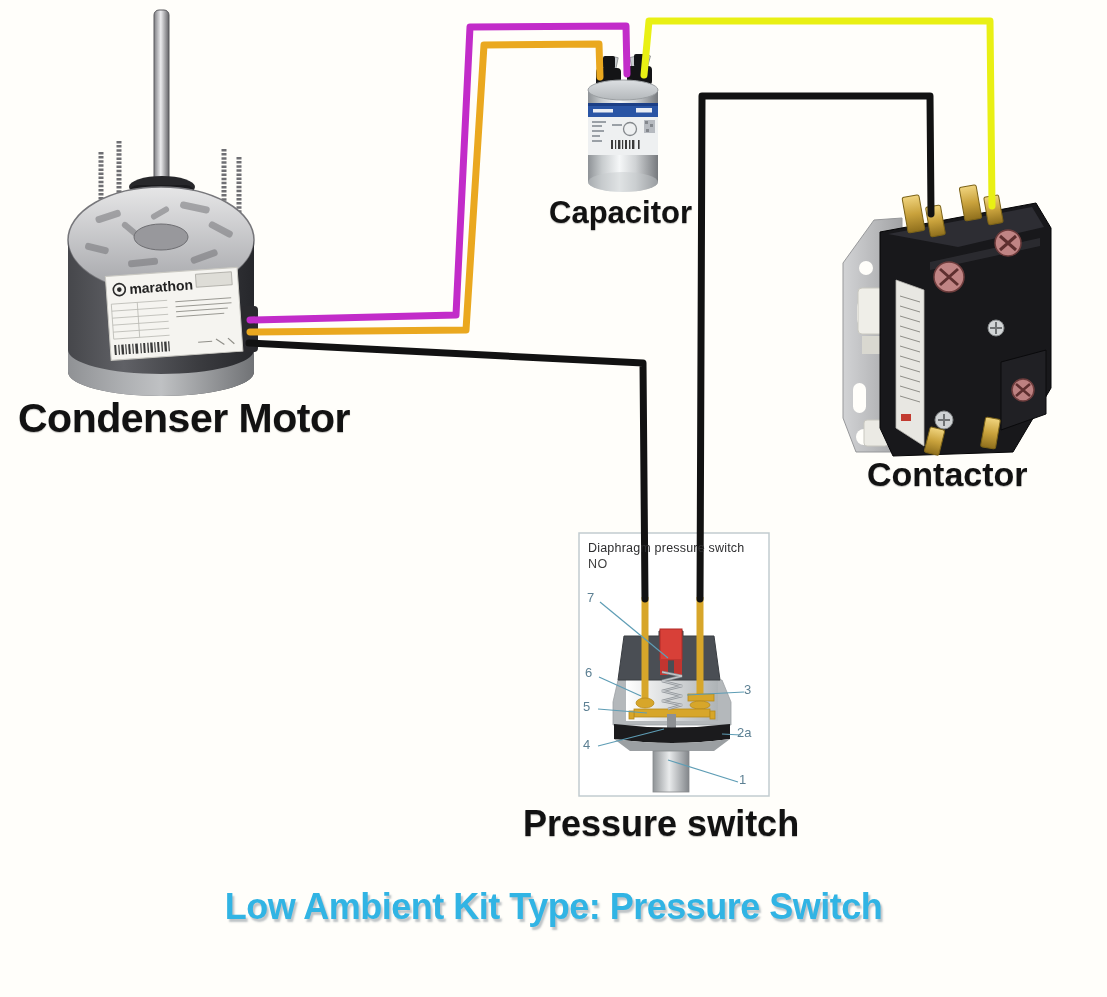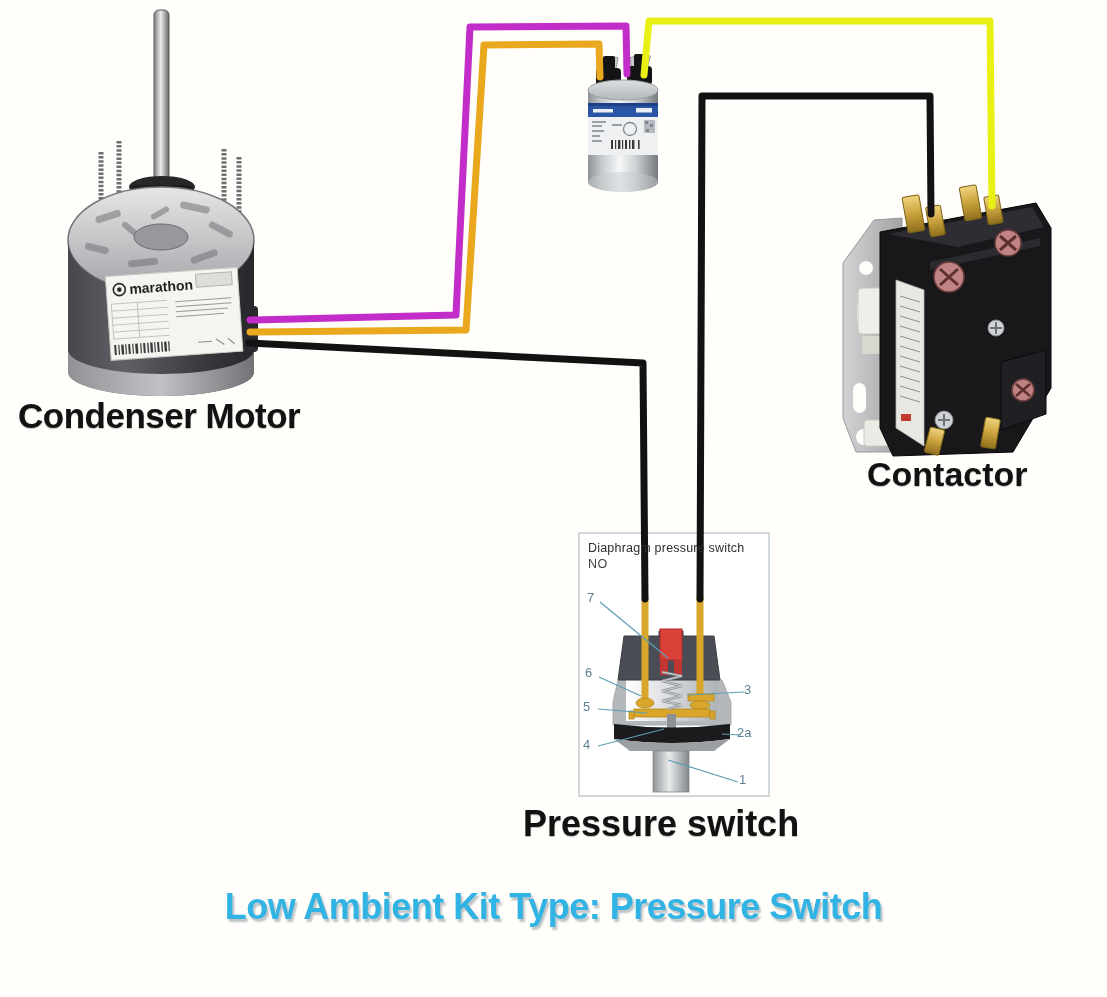--- a/index.html
+++ b/index.html
@@ -12,21 +12,21 @@
   }
   #scene{position:absolute;left:0;top:0;}
   .label{
     position:absolute;
     font-weight:bold;
     color:#121212;
     text-shadow:0 1px 1px rgba(0,0,0,0.25);
     white-space:nowrap;
     line-height:1;
   }
-  .lbl-motor{left:18px;top:398px;font-size:35px;letter-spacing:-0.5px;}
+  .lbl-motor{left:18px;top:398px;font-size:41px;letter-spacing:-0.5px;}
   .lbl-capacitor{left:549px;top:197px;font-size:31px;}
   .lbl-contactor{left:867px;top:457px;font-size:34px;}
   .lbl-pressure{left:523px;top:806px;font-size:36px;}
   .main-title{
     position:absolute;left:0;top:889px;width:100%;
     text-align:center;font-weight:bold;font-size:36px;
     letter-spacing:-0.5px;line-height:1;
     text-shadow:2px 3px 2px rgba(110,125,135,0.45);
     white-space:nowrap;
   }
@@ -364,20 +364,21 @@
   <g fill="none" stroke-linejoin="round" stroke-linecap="round" stroke-width="7">
     <polyline points="250,320 456,315 470,27 626,26 627,74" stroke="#c22cc9"></polyline>
     <polyline points="250,332 466,330 484,45 599,44 600,77" stroke="#eaa81f"></polyline>
     <polyline points="644,75 649,21 990,21 992,206" stroke="#e9f014"></polyline>
     <polyline points="249,343 643,363 645,599" stroke="#121212"></polyline>
     <polyline points="931,214 930,96 702,96 700,599" stroke="#121212"></polyline>
   </g>
 </svg>
 
 <div class="label lbl-motor">Condenser Motor</div>
+<div class="label lbl-capacitor">Capacitor</div>
 <div class="label lbl-contactor">Contactor</div>
 <div class="label lbl-pressure">Pressure switch</div>
 
 <div class="ps-title">Diaphragm pressure switch</div>
 <div class="ps-no">NO</div>
 
 <div class="callout c7">7</div>
 <div class="callout c6">6</div>
 <div class="callout c5">5</div>
 <div class="callout c4">4</div>

